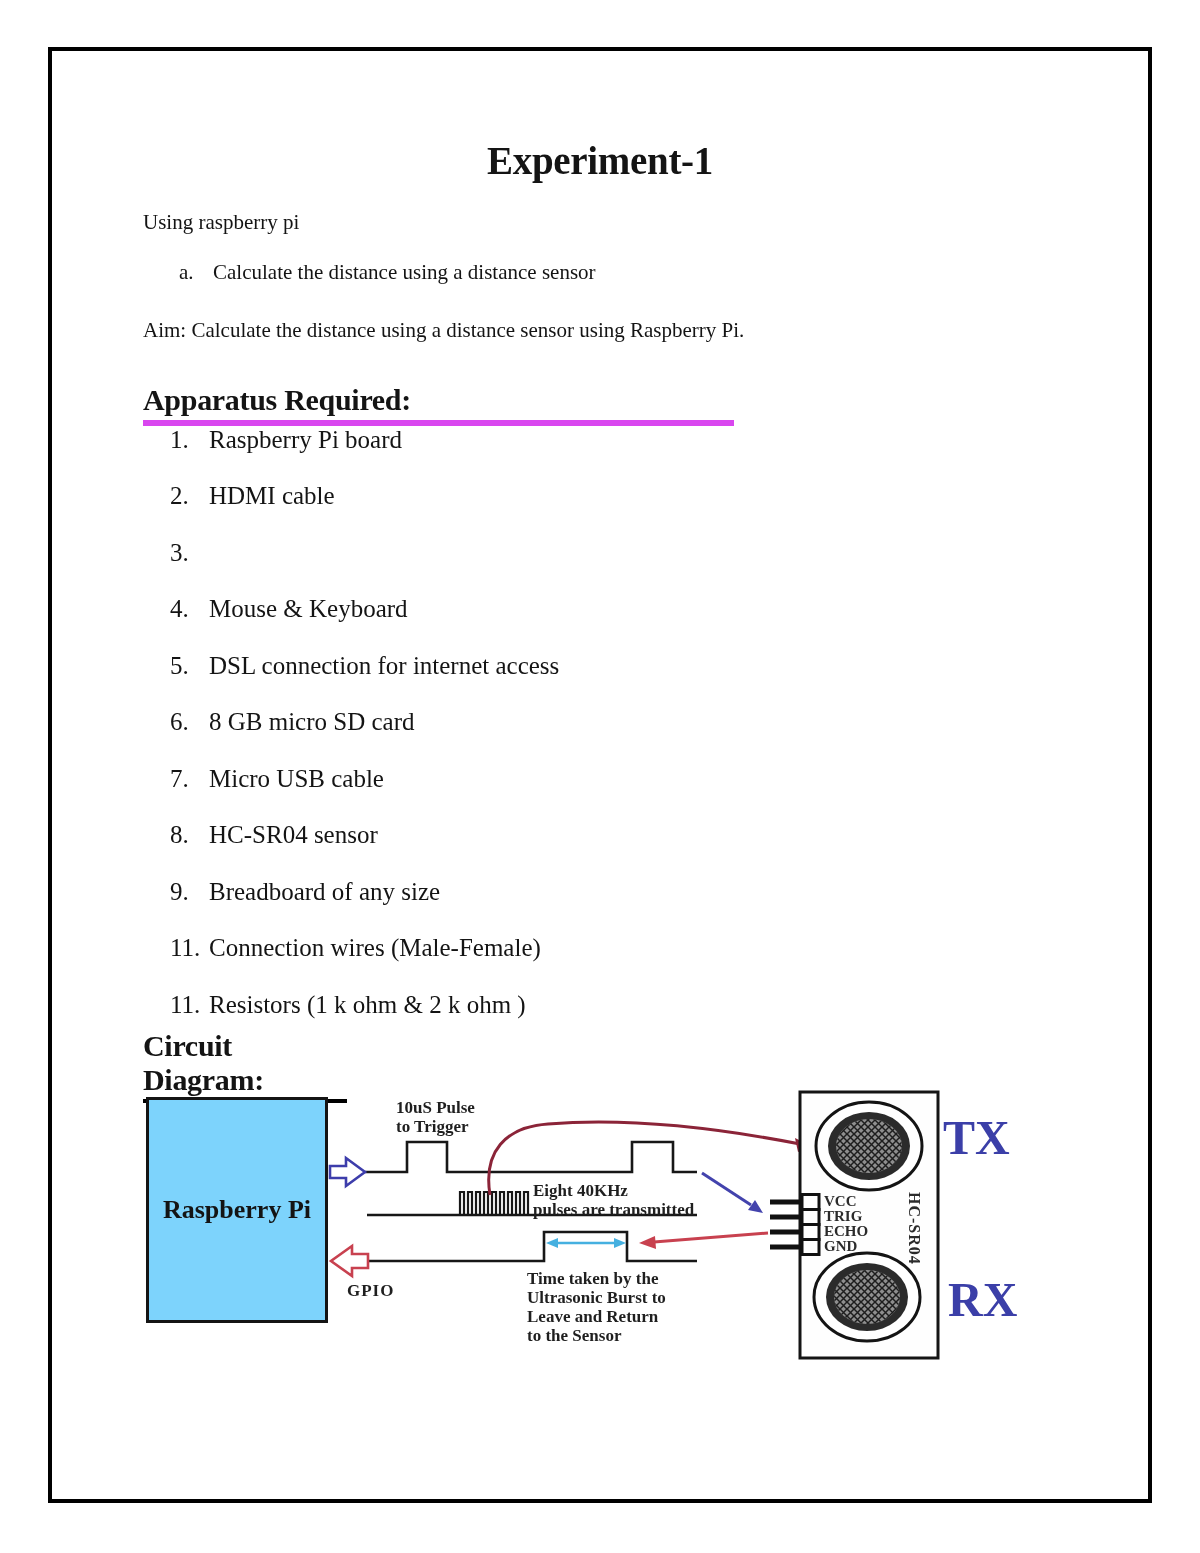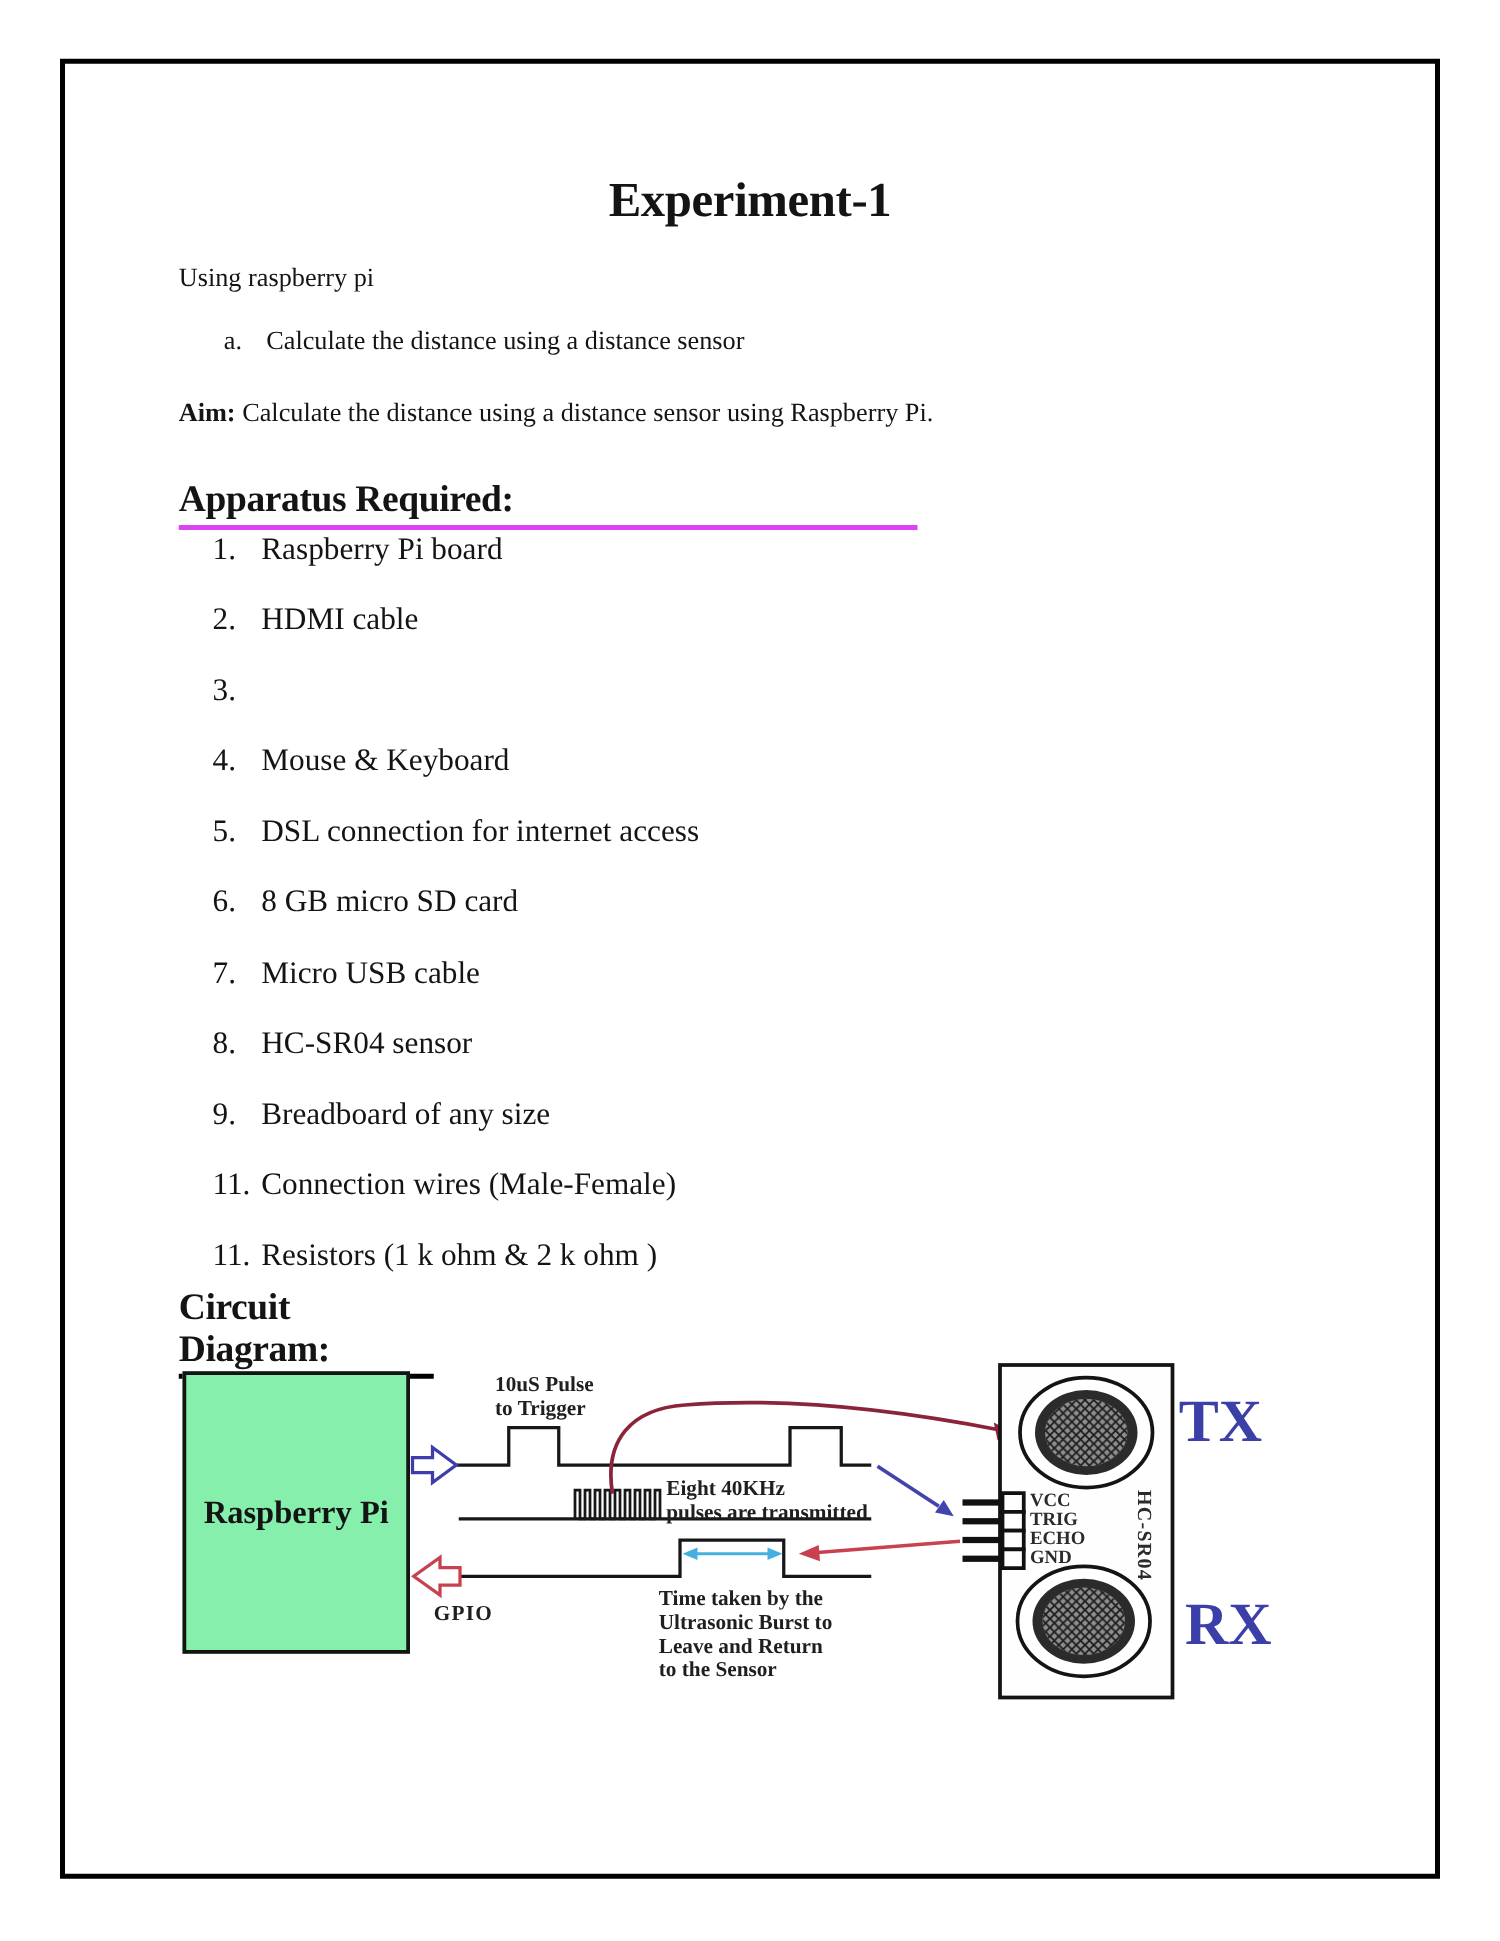--- a/index.html
+++ b/index.html
@@ -10,23 +10,23 @@
   .frame{position:absolute;left:48px;top:47px;width:1104px;height:1456px;
     box-sizing:border-box;border:4px solid #000;background:#fff;}
   .abs{position:absolute;}
   .title{left:0;right:0;top:138px;text-align:center;font-size:39px;font-weight:bold;letter-spacing:-0.3px;}
   .body-text{font-size:21px;line-height:28px;}
   .intro{left:143px;top:208px;}
   .subline{left:0;top:258px;width:100%;height:28px;}
   .subline .marker{position:absolute;left:179px;}
   .subline .txt{position:absolute;left:213px;}
   .aim{left:143px;top:316px;}
-  .aim b{font-weight:bold;}
+  .aim b{font-weight:normal;}
   .heading{font-size:30px;font-weight:bold;letter-spacing:-0.3px;box-sizing:border-box;}
-  .apparatus-h{left:143px;top:383px;width:591px;padding-bottom:3px;border-bottom:4px solid #d946ef;}
+  .apparatus-h{left:143px;top:383px;width:591px;padding-bottom:3px;border-bottom:6px solid #d946ef;}
   .circuit-h{left:143px;top:1029px;width:204px;padding-bottom:2px;border-bottom:4px solid #000;}
   .li{position:absolute;left:0;width:100%;height:28px;font-size:25px;}
   .li .num{position:absolute;left:170px;}
   .li .txt{position:absolute;left:209px;}
   .li:nth-of-type(1){top:426px}.li:nth-of-type(2){top:482px}
   .li:nth-of-type(3){top:539px}.li:nth-of-type(4){top:595px}
   .li:nth-of-type(5){top:652px}.li:nth-of-type(6){top:708px}
   .li:nth-of-type(7){top:765px}.li:nth-of-type(8){top:821px}
   .li:nth-of-type(9){top:878px}.li:nth-of-type(10){top:934px}
   .li:nth-of-type(11){top:991px}
@@ -39,21 +39,21 @@
   .maroon{fill:none;stroke:#8b2438;stroke-width:3px;}
   .maroon-f{fill:#8b2438;}
   .bluesolid{stroke:#4343ad;stroke-width:3px;}
   .bluesolid-f{fill:#4343ad;}
   .redsolid{stroke:#c8414f;stroke-width:3px;}
   .redsolid-f{fill:#c8414f;}
   .cyan{stroke:#45b0e0;stroke-width:2.4px;}
   .cyan-f{fill:#45b0e0;}
   .rpi-box{left:146px;top:1097px;width:182px;height:226px;box-sizing:border-box;
     border:3px solid #141414;display:flex;align-items:center;justify-content:center;
-    font-size:26px;font-weight:bold;background:#86efac;}
+    font-size:26px;font-weight:bold;background:#7dd3fc;}
   .dlabel{font-size:17px;font-weight:600;line-height:19px;color:#1f1f1f;}
   .trigger-lbl{left:396px;top:1098px;}
   .burst-lbl{left:533px;top:1181px;}
   .echo-lbl{left:527px;top:1269px;}
   .gpio-lbl{left:347px;top:1281px;letter-spacing:1px;}
   .pin-lbl{font-size:15px;font-weight:700;color:#2b2b2b;line-height:15px;left:824px;}
   .pin-0{top:1194px}.pin-1{top:1209px}.pin-2{top:1224px}.pin-3{top:1239px}
   .hcsr-lbl{left:905px;top:1192px;writing-mode:vertical-rl;font-size:16px;font-weight:600;
     color:#2b2b2b;letter-spacing:1px;}
   .txrx{font-size:48px;font-weight:600;color:#3b3fa8;line-height:1;}

